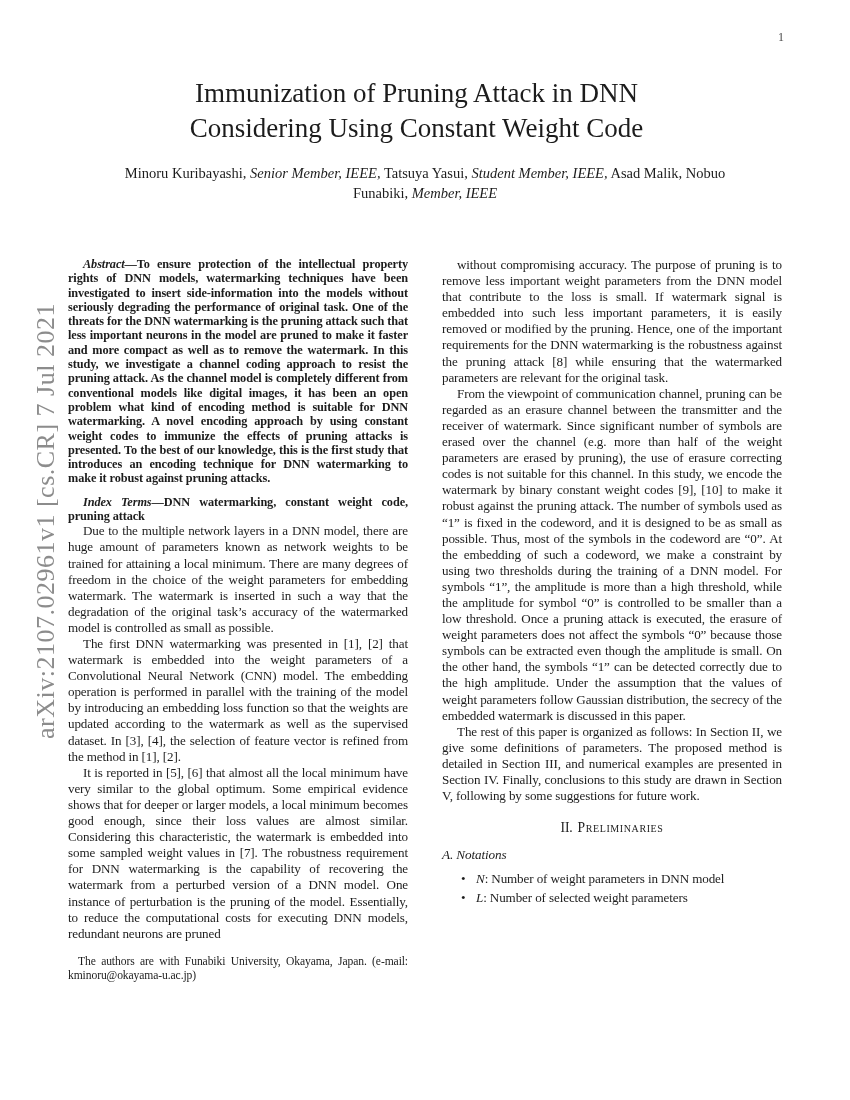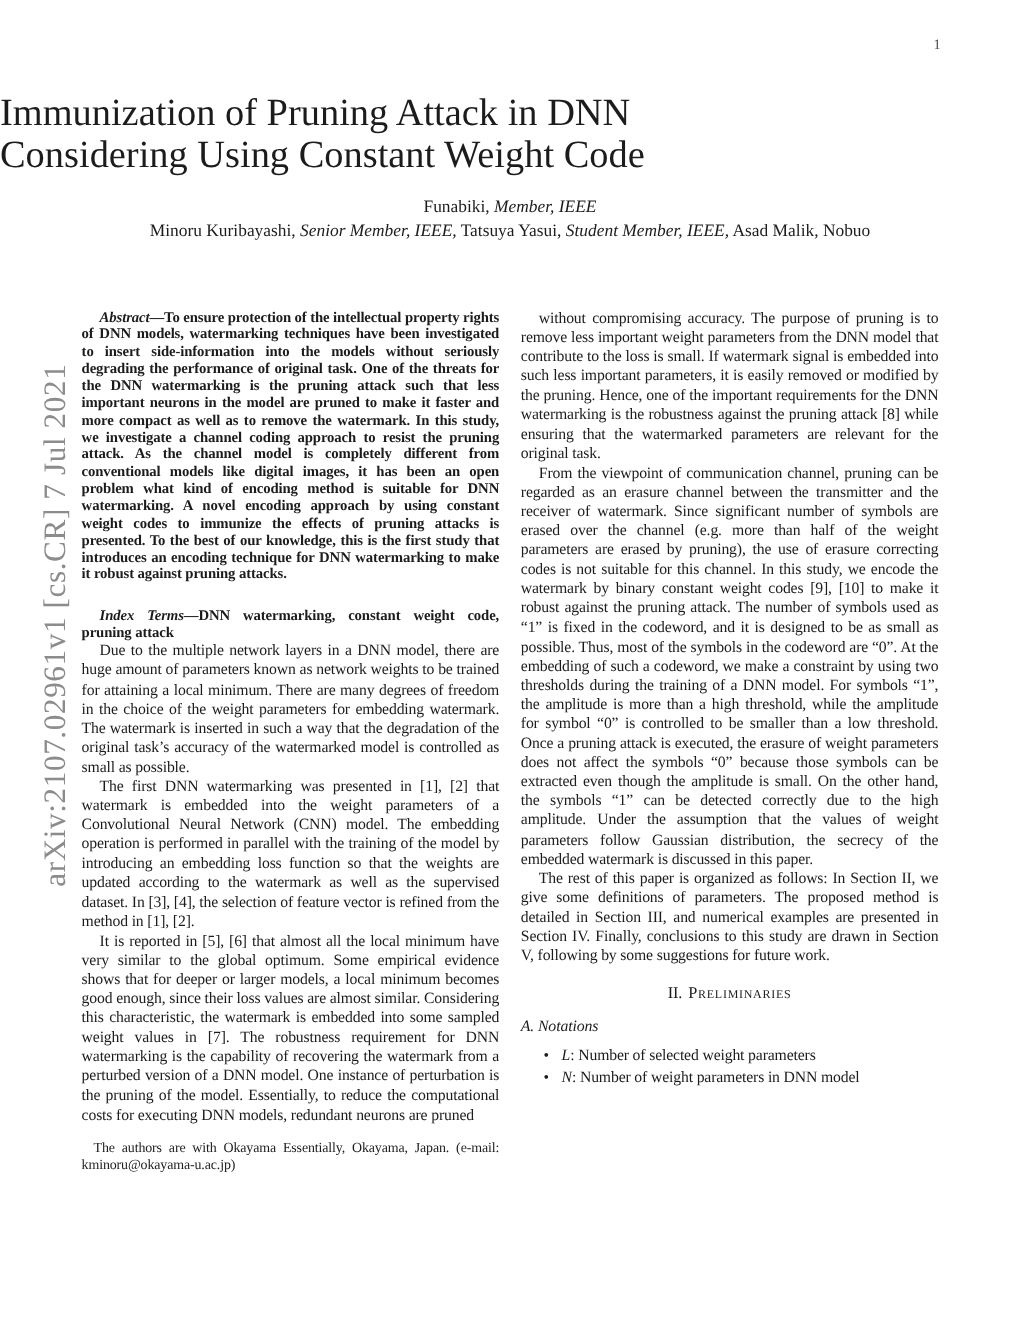--- a/index.html
+++ b/index.html
@@ -36,57 +36,58 @@
     letter-spacing: 0.5px;
     color: #8c8c8c;
     text-align: center;
     white-space: nowrap;
   }
   .title {
     position: absolute;
     top: 76px;
     left: 0;
     width: 833px;
-    font-size: 32px;
+    text-align: center;
+    font-size: 27px;
     line-height: 35px;
     font-weight: normal;
   }
   .authors {
     position: absolute;
     top: 164px;
     left: 0;
     width: 850px;
     text-align: center;
     font-size: 14.5px;
     line-height: 19.5px;
   }
   .columns {
     position: absolute;
     top: 257px;
     left: 68px;
     width: 714px;
     display: flex;
-    gap: 18px;
+    gap: 34px;
   }
   .col {
     width: 348px;
     text-align: justify;
     font-size: 13.1px;
     line-height: 16.1px;
     letter-spacing: -0.12px;
   }
   .body-par { text-indent: 15px; }
   .abstract {
     font-weight: bold;
     font-size: 12.3px;
     line-height: 14.3px;
     letter-spacing: -0.1px;
     text-indent: 15px;
   }
-  .index-terms { margin-top: 20px; }
+  .index-terms { margin-top: 9px; }
   .section-heading {
     font-weight: normal;
     font-size: 13.6px;
     text-align: center;
     text-indent: 0;
     margin-top: 16px;
     margin-bottom: 11px;
   }
   .section-heading .num { margin-right: 5px; }
   .sc { font-variant: small-caps; letter-spacing: 0.6px; }
@@ -136,50 +137,50 @@
   <div class="page-number">1</div>
 
   <div class="arxiv-stamp">arXiv:2107.02961v1  [cs.CR]  7 Jul 2021</div>
 
   <h1 class="title">
     <span>Immunization of Pruning Attack in DNN</span><br>
     <span>Considering Using Constant Weight Code</span>
   </h1>
 
   <div class="authors">
+    <div><span>Minoru Kuribayashi, </span><span class="r-i">Senior Member, IEEE,</span><span> Tatsuya Yasui, </span><span class="r-i">Student Member, IEEE,</span><span> Asad Malik, Nobuo</span></div>
     <div><span>Funabiki, </span><span class="r-i">Member, IEEE</span></div>
-    <div><span>Minoru Kuribayashi, </span><span class="r-i">Senior Member, IEEE,</span><span> Tatsuya Yasui, </span><span class="r-i">Student Member, IEEE,</span><span> Asad Malik, Nobuo</span></div>
   </div>
 
   <div class="columns">
 
     <div class="col">
       <p class="abstract"><span class="r-i">Abstract</span><span>—To ensure protection of the intellectual property rights of DNN models, watermarking techniques have been investigated to insert side-information into the models without seriously degrading the performance of original task. One of the threats for the DNN watermarking is the pruning attack such that less important neurons in the model are pruned to make it faster and more compact as well as to remove the watermark. In this study, we investigate a channel coding approach to resist the pruning attack. As the channel model is completely different from conventional models like digital images, it has been an open problem what kind of encoding method is suitable for DNN watermarking. A novel encoding approach by using constant weight codes to immunize the effects of pruning attacks is presented. To the best of our knowledge, this is the first study that introduces an encoding technique for DNN watermarking to make it robust against pruning attacks.</span></p>
       <p class="abstract index-terms"><span class="r-i">Index Terms</span><span>—DNN watermarking, constant weight code, pruning attack</span></p>
 
 
       <p class="body-par">Due to the multiple network layers in a DNN model, there are huge amount of parameters known as network weights to be trained for attaining a local minimum. There are many degrees of freedom in the choice of the weight parameters for embedding watermark. The watermark is inserted in such a way that the degradation of the original task’s accuracy of the watermarked model is controlled as small as possible.</p>
       <p class="body-par">The first DNN watermarking was presented in [1], [2] that watermark is embedded into the weight parameters of a Convolutional Neural Network (CNN) model. The embedding operation is performed in parallel with the training of the model by introducing an embedding loss function so that the weights are updated according to the watermark as well as the supervised dataset. In [3], [4], the selection of feature vector is refined from the method in [1], [2].</p>
       <p class="body-par">It is reported in [5], [6] that almost all the local minimum have very similar to the global optimum. Some empirical evidence shows that for deeper or larger models, a local minimum becomes good enough, since their loss values are almost similar. Considering this characteristic, the watermark is embedded into some sampled weight values in [7]. The robustness requirement for DNN watermarking is the capability of recovering the watermark from a perturbed version of a DNN model. One instance of perturbation is the pruning of the model. Essentially, to reduce the computational costs for executing DNN models, redundant neurons are pruned</p>
 
-      <p class="footnote">The authors are with Okayama Essentially, Okayama, Japan. (e-mail: kminoru@okayama-u.ac.jp)</p>
+      <p class="footnote">The authors are with Funabiki University, Okayama, Japan. (e-mail: kminoru@okayama-u.ac.jp)</p>
     </div>
 
     <div class="col">
       <p class="body-par">without compromising accuracy. The purpose of pruning is to remove less important weight parameters from the DNN model that contribute to the loss is small. If watermark signal is embedded into such less important parameters, it is easily removed or modified by the pruning. Hence, one of the important requirements for the DNN watermarking is the robustness against the pruning attack [8] while ensuring that the watermarked parameters are relevant for the original task.</p>
       <p class="body-par">From the viewpoint of communication channel, pruning can be regarded as an erasure channel between the transmitter and the receiver of watermark. Since significant number of symbols are erased over the channel (e.g. more than half of the weight parameters are erased by pruning), the use of erasure correcting codes is not suitable for this channel. In this study, we encode the watermark by binary constant weight codes [9], [10] to make it robust against the pruning attack. The number of symbols used as “1” is fixed in the codeword, and it is designed to be as small as possible. Thus, most of the symbols in the codeword are “0”. At the embedding of such a codeword, we make a constraint by using two thresholds during the training of a DNN model. For symbols “1”, the amplitude is more than a high threshold, while the amplitude for symbol “0” is controlled to be smaller than a low threshold. Once a pruning attack is executed, the erasure of weight parameters does not affect the symbols “0” because those symbols can be extracted even though the amplitude is small. On the other hand, the symbols “1” can be detected correctly due to the high amplitude. Under the assumption that the values of weight parameters follow Gaussian distribution, the secrecy of the embedded watermark is discussed in this paper.</p>
       <p class="body-par">The rest of this paper is organized as follows: In Section II, we give some definitions of parameters. The proposed method is detailed in Section III, and numerical examples are presented in Section IV. Finally, conclusions to this study are drawn in Section V, following by some suggestions for future work.</p>
 
       <h2 class="section-heading">
         <span class="num">II.</span><span class="sc">Preliminaries</span>
       </h2>
 
       <h3 class="subsection-heading">A. Notations</h3>
 
 
       <ul class="notation-list">
+        <li><span class="r-i">N</span><span>: Number of weight parameters in DNN model</span></li>
         <li><span class="r-i">L</span><span>: Number of selected weight parameters</span></li>
-        <li><span class="r-i">N</span><span>: Number of weight parameters in DNN model</span></li>
       </ul>
     </div>
 
   </div>
 </div>
 
 </body></html>

